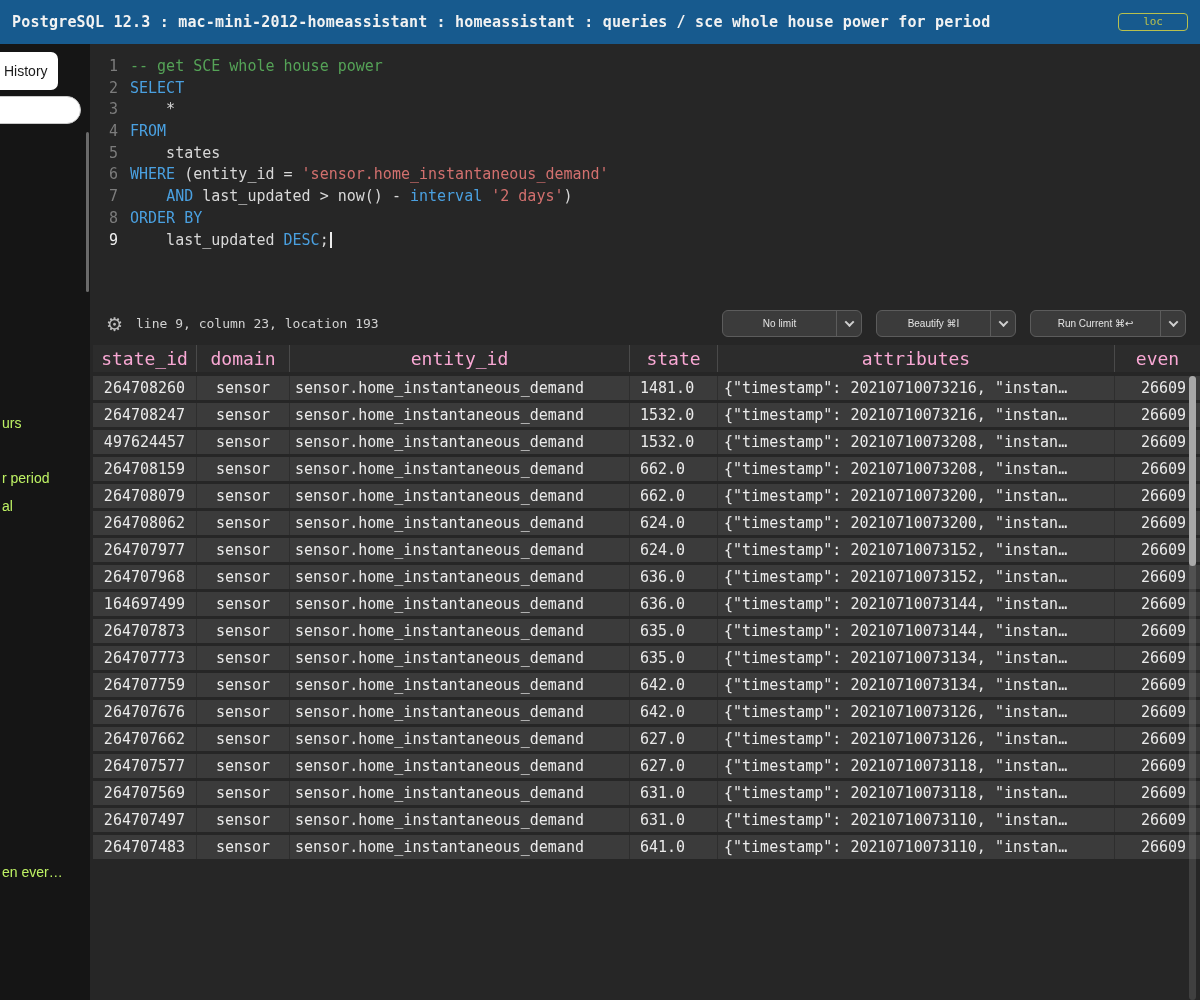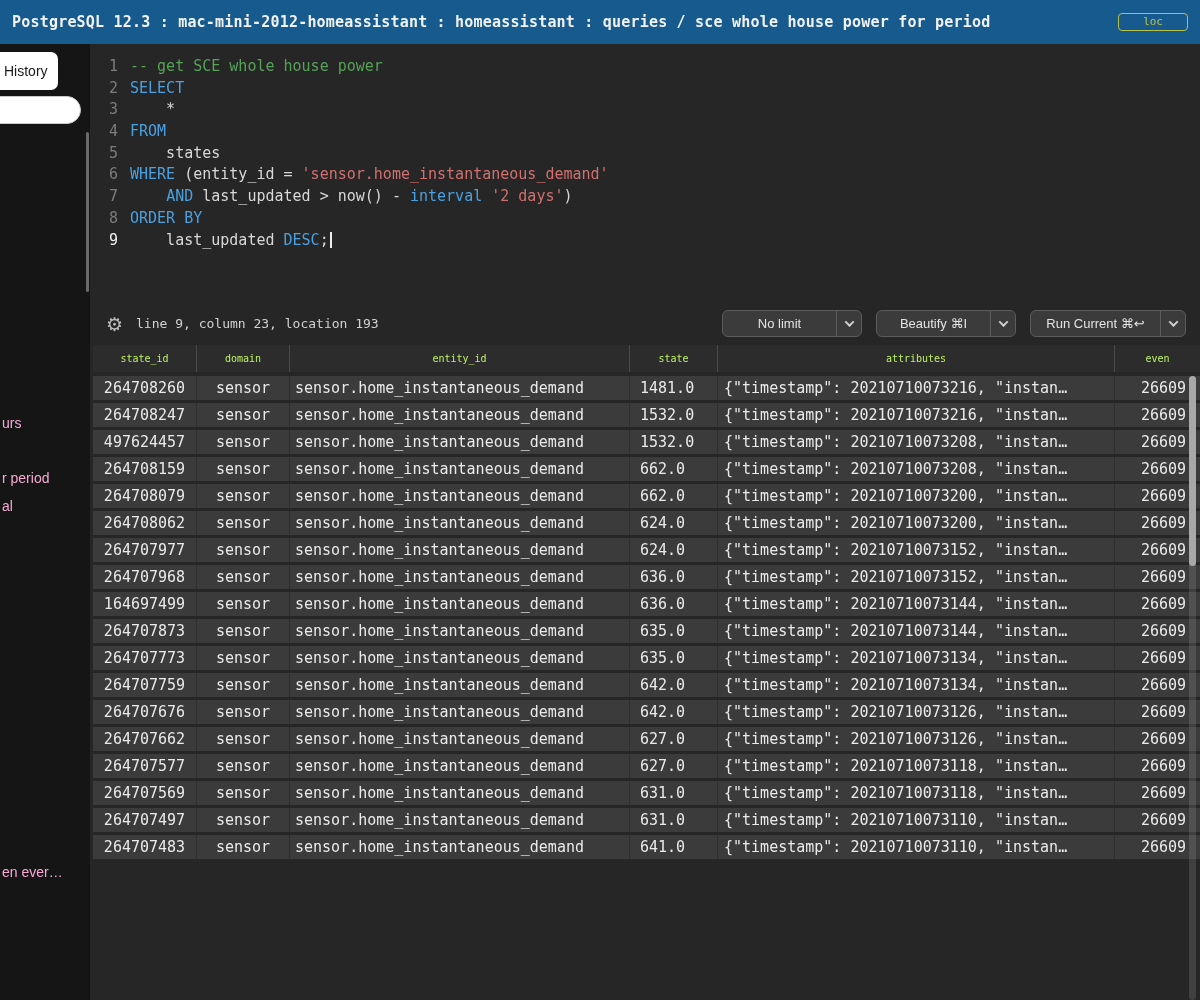--- a/index.html
+++ b/index.html
@@ -18,21 +18,21 @@
   .sidebar { position:absolute; top:44px; left:0; width:90px; height:956px;
              background:#151515; overflow:hidden; }
   .history-pop { position:absolute; top:8px; left:-10px; width:68px; height:38px;
                  background:#ffffff; border-radius:0 7px 7px 0; display:flex; align-items:center;
                  padding-left:14px; color:#1a1a1a; font-family:"Liberation Sans", sans-serif;
                  font-size:14px; }
   .search { position:absolute; top:52px; left:-14px; width:95px; height:28px;
             background:#ffffff; border:1px solid #c9c9c9; border-radius:14px; }
   .sb-scroll { position:absolute; top:88px; right:1px; width:3px; height:160px;
                background:#6a6a6a; border-radius:2px; }
-  .sb-item { position:absolute; left:0; padding-left:2px; color:#f9a8d4;
+  .sb-item { position:absolute; left:0; padding-left:2px; color:#bef264;
              font-family:"Liberation Sans", sans-serif; font-size:14px; white-space:nowrap; }
 
   
   .content { position:absolute; top:44px; left:90px; width:1110px; height:956px; }
   .editor { position:absolute; top:0; left:0; width:1110px; height:258px;
             padding-top:12px; font-size:15px; }
   .code-line { display:flex; height:21.7px; line-height:21.7px; white-space:pre; }
   .ln { width:28px; text-align:right; color:#7c7c7c; flex:0 0 28px; margin-right:12px; }
   .code-line.active .ln { color:#f0f0f0; }
   .code-text { white-space:pre; }
@@ -45,33 +45,33 @@
 
   
   .statusbar { position:absolute; top:258px; left:0; width:1110px; height:43px;
                display:flex; align-items:center; }
   .gear { margin-left:16px; color:#bdbdbd; font-size:19px;
           font-family:"DejaVu Sans", sans-serif; }
   .pos { margin-left:13px; color:#d2d2d2; font-size:13px; }
   .buttons { margin-left:auto; margin-right:14px; display:flex; gap:14px; }
   .btn { height:27px; background:#3b3b3b; border:1px solid #5c5c5c; border-radius:6px;
          display:flex; align-items:center; color:#e3e3e3;
-         font-family:"Liberation Sans","DejaVu Sans", sans-serif; font-size:13px; }
+         font-family:"Liberation Sans","DejaVu Sans", sans-serif; font-size:10px; }
   .btn0 { width:140px; } .btn1 { width:140px; } .btn2 { width:156px; }
   .btn .lbl { flex:1; text-align:center; padding:0 6px; white-space:nowrap; }
   .btn .sep { width:1px; height:100%; background:#5c5c5c; }
   .btn .chev { width:24px; height:100%; display:flex; align-items:center; justify-content:center; }
   .chev-mark { width:7px; height:7px; border-right:2px solid #cfcfcf;
                border-bottom:2px solid #cfcfcf; transform:rotate(45deg) translate(-1px,-1px); }
 
   
   .grid { position:absolute; top:301px; left:3px; width:1107px; height:655px; overflow:hidden; }
   .grid-header { display:flex; height:27px; background:#2c2c2c; margin-bottom:4px; }
-  .hcell { display:flex; align-items:center; justify-content:center; color:#bef264;
-           font-size:10px; border-right:1px solid #4a4a4a; overflow:hidden; white-space:nowrap; }
+  .hcell { display:flex; align-items:center; justify-content:center; color:#f9a8d4;
+           font-size:18px; border-right:1px solid #4a4a4a; overflow:hidden; white-space:nowrap; }
   .hcell:last-child { border-right:none; }
   .grid-body {}
   .row { display:flex; height:24px; margin-bottom:3px; background:#3b3b3b;
          font-size:15px; color:#eaeaea; }
   .cell { display:flex; align-items:center; overflow:hidden; white-space:nowrap;
           border-right:1px solid #2e2e2e; }
   .c0 { width:104px; flex:0 0 104px; } .c1 { width:93px; flex:0 0 93px; }
   .c2 { width:340px; flex:0 0 340px; } .c3 { width:88px; flex:0 0 88px; }
   .c4 { width:397px; flex:0 0 397px; } .c5 { flex:1; border-right:none; }
   .cell.c0, .cell.c1 { justify-content:center; }

